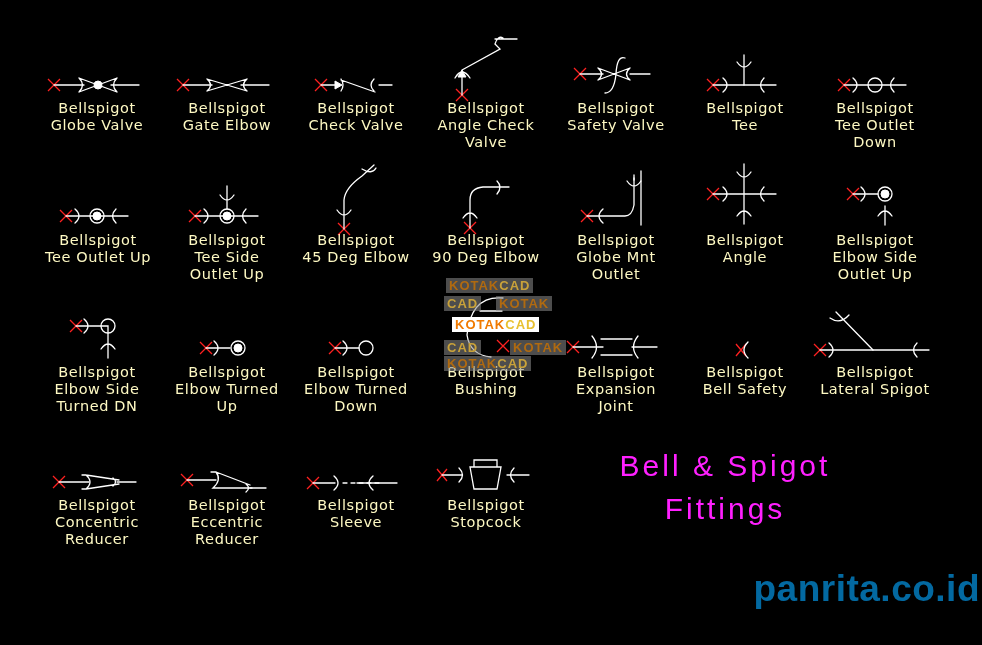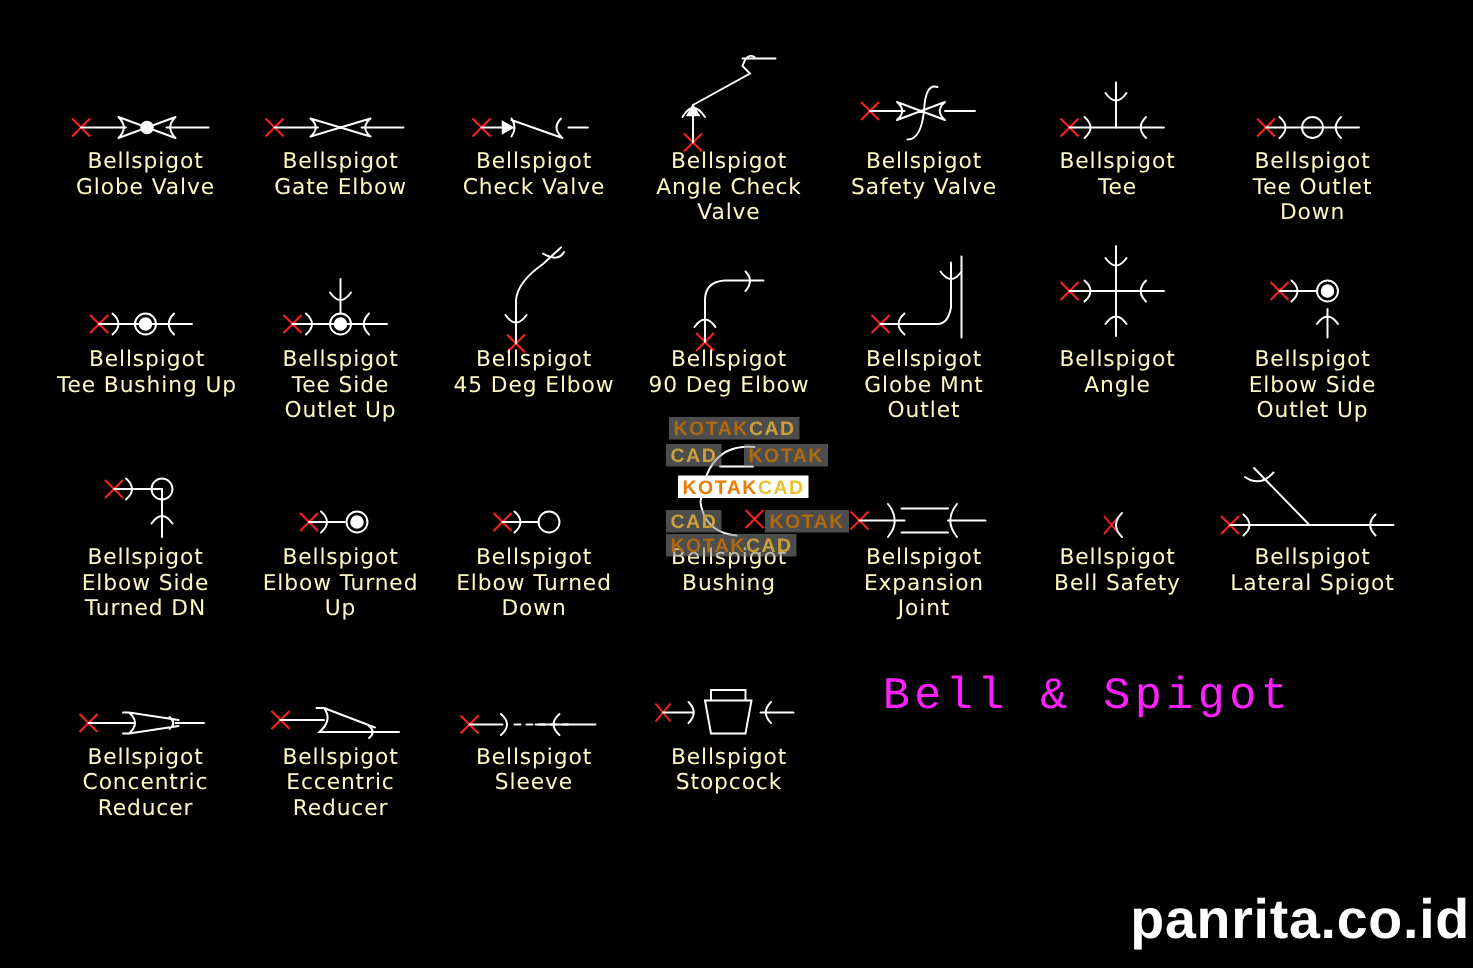--- a/index.html
+++ b/index.html
@@ -2,21 +2,21 @@
 <html><head>
 <meta charset="utf-8">
 <style>
   html, body { margin:0; padding:0; background:#000; }
   body { width:982px; height:645px; position:relative; overflow:hidden; font-family:"DejaVu Sans Mono", monospace; }
   #canvas { position:absolute; left:0; top:0; width:982px; height:645px; }
   .sym { stroke:#fff; stroke-width:1.3; fill:none; stroke-linecap:round; }
   .symfill { fill:#fff; stroke:#fff; stroke-width:1; }
   .red { stroke:#ff2020; stroke-width:1.3; fill:none; }
   .lbl { position:absolute; color:#fef9c3; font-family:"DejaVu Sans", sans-serif; font-size:14.5px; line-height:17px; text-align:center; width:130px; letter-spacing:0.6px; white-space:pre; }
-  .title { position:absolute; color:#ff20ff; font-family:Liberation Mono, monospace; font-size:30px; font-weight:200; text-align:center; letter-spacing:3px; line-height:43px; width:320px; }
+  .title { position:absolute; color:#ff20ff; font-family:Liberation Sans, sans-serif; font-size:30px; font-weight:200; text-align:center; letter-spacing:3px; line-height:43px; width:320px; }
   .wm { position:absolute; font-family:"Liberation Sans", sans-serif; font-weight:bold; }
   .kotak { position:absolute; font-family:"Liberation Sans", sans-serif; font-weight:bold; font-size:13px; background:rgba(140,140,140,0.55); color:#b06a10; padding:0 3px; letter-spacing:1px; }
   .kotak .cad { color:#c9a23a; }
   .kotak.main { background:#fff; color:#f07a00; }
   .kotak.main .cad { color:#e8c030; }
 </style>
 </head>
 <body>
 
 <svg id="canvas" viewBox="0 0 982 645">
@@ -183,21 +183,21 @@
 </svg>
 
 <div class="lbl" style="left:32px;top:100px;"><div>Bellspigot</div><div>Globe Valve</div></div>
 <div class="lbl" style="left:162px;top:100px;"><div>Bellspigot</div><div>Gate Elbow</div></div>
 <div class="lbl" style="left:291px;top:100px;"><div>Bellspigot</div><div>Check Valve</div></div>
 <div class="lbl" style="left:421px;top:100px;"><div>Bellspigot</div><div>Angle Check</div><div>Valve</div></div>
 <div class="lbl" style="left:551px;top:100px;"><div>Bellspigot</div><div>Safety Valve</div></div>
 <div class="lbl" style="left:680px;top:100px;"><div>Bellspigot</div><div>Tee</div></div>
 <div class="lbl" style="left:810px;top:100px;"><div>Bellspigot</div><div>Tee Outlet</div><div>Down</div></div>
 
-<div class="lbl" style="left:33px;top:232px;"><div>Bellspigot</div><div>Tee Bushing Up</div></div>
+<div class="lbl" style="left:33px;top:232px;"><div>Bellspigot</div><div>Tee Outlet Up</div></div>
 <div class="lbl" style="left:162px;top:232px;"><div>Bellspigot</div><div>Tee Side</div><div>Outlet Up</div></div>
 <div class="lbl" style="left:291px;top:232px;"><div>Bellspigot</div><div>45 Deg Elbow</div></div>
 <div class="lbl" style="left:421px;top:232px;"><div>Bellspigot</div><div>90 Deg Elbow</div></div>
 <div class="lbl" style="left:551px;top:232px;"><div>Bellspigot</div><div>Globe Mnt</div><div>Outlet</div></div>
 <div class="lbl" style="left:680px;top:232px;"><div>Bellspigot</div><div>Angle</div></div>
 <div class="lbl" style="left:810px;top:232px;"><div>Bellspigot</div><div>Elbow Side</div><div>Outlet Up</div></div>
 
 <div class="lbl" style="left:32px;top:364px;"><div>Bellspigot</div><div>Elbow Side</div><div>Turned DN</div></div>
 <div class="lbl" style="left:162px;top:364px;"><div>Bellspigot</div><div>Elbow Turned</div><div>Up</div></div>
 <div class="lbl" style="left:291px;top:364px;"><div>Bellspigot</div><div>Elbow Turned</div><div>Down</div></div>
@@ -206,25 +206,26 @@
 <div class="lbl" style="left:680px;top:364px;"><div>Bellspigot</div><div>Bell Safety</div></div>
 <div class="lbl" style="left:810px;top:364px;"><div>Bellspigot</div><div>Lateral Spigot</div></div>
 
 <div class="lbl" style="left:32px;top:497px;"><div>Bellspigot</div><div>Concentric</div><div>Reducer</div></div>
 <div class="lbl" style="left:162px;top:497px;"><div>Bellspigot</div><div>Eccentric</div><div>Reducer</div></div>
 <div class="lbl" style="left:291px;top:497px;"><div>Bellspigot</div><div>Sleeve</div></div>
 <div class="lbl" style="left:421px;top:497px;"><div>Bellspigot</div><div>Stopcock</div></div>
 
 <div class="title" style="left:565px;top:444px;">
   <div>Bell &amp; Spigot</div>
+  <div>Fittings</div>
 </div>
 
 <div>
   <div class="kotak" style="left:446px;top:278px;"><span>KOTAK</span><span class="cad">CAD</span></div>
   <div class="kotak" style="left:444px;top:296px;"><span class="cad">CAD</span></div>
   <div class="kotak" style="left:496px;top:296px;"><span>KOTAK</span></div>
   <div class="kotak main" style="left:452px;top:317px;"><span>KOTAK</span><span class="cad">CAD</span></div>
   <div class="kotak" style="left:444px;top:340px;"><span class="cad">CAD</span></div>
   <div class="kotak" style="left:510px;top:340px;"><span>KOTAK</span></div>
   <div class="kotak" style="left:444px;top:356px;"><span>KOTAK</span><span class="cad">CAD</span></div>
 </div>
 
-<div class="wm" style="right:2px;top:592px;font-size:37px;color:#ffffff;letter-spacing:0.5px;">panrita.co.id</div>
+<div class="wm" style="right:2px;top:568px;font-size:37px;color:#0369a1;letter-spacing:0.5px;">panrita.co.id</div>
 
 </body></html>

